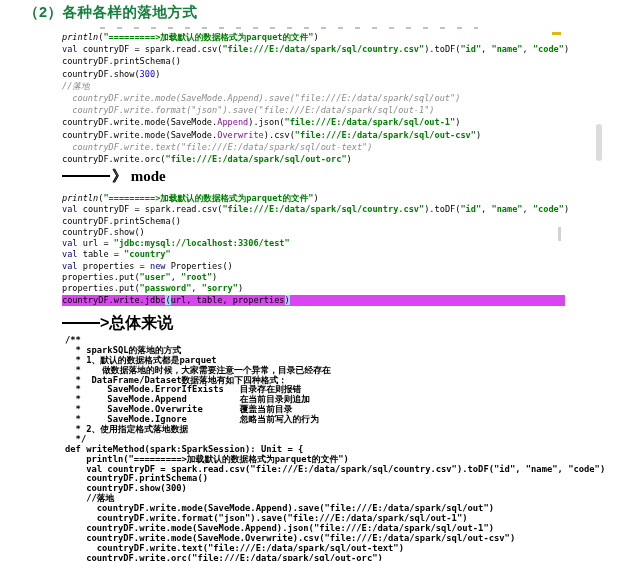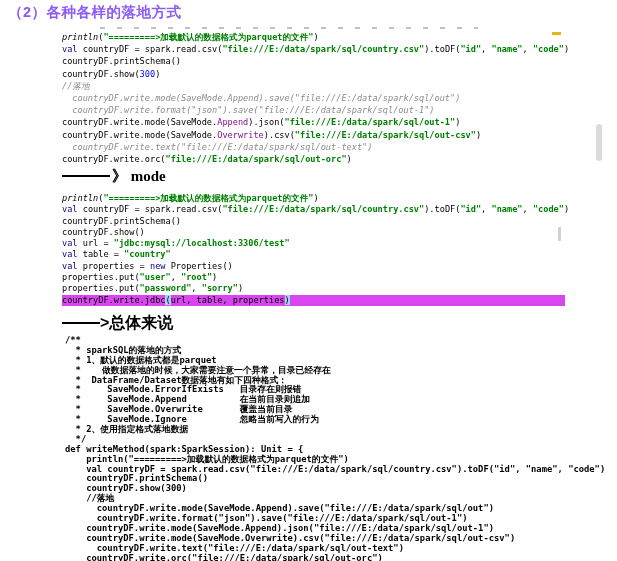--- a/index.html
+++ b/index.html
@@ -1,22 +1,22 @@
 <!DOCTYPE html>
 <html><head>
 <meta charset="utf-8">
 <style>
   html,body{margin:0;padding:0;}
   body{
     width:617px;height:561px;position:relative;overflow:hidden;
     background:#ffffff;font-family:"Liberation Sans",sans-serif;color:#000;
   }
   .page-title{
-    position:absolute;left:8px;top:3px;
-    font-size:14.5px;font-weight:bold;letter-spacing:.5px;color:#8b5cf6;
+    position:absolute;left:24px;top:3px;
+    font-size:14.5px;font-weight:bold;letter-spacing:.5px;color:#15803d;
   }
   
   .code{
     position:absolute;font-family:"DejaVu Sans Mono",monospace;
     color:#000;white-space:pre;
   }
   #block-save{left:62px;top:31px;font-size:8.6px;}
   #block-save .code-line{height:12.2px;line-height:12.2px;}
   #block-jdbc{left:62px;top:193px;font-size:8.6px;}
   #block-jdbc .code-line{height:11.3px;line-height:11.3px;}

